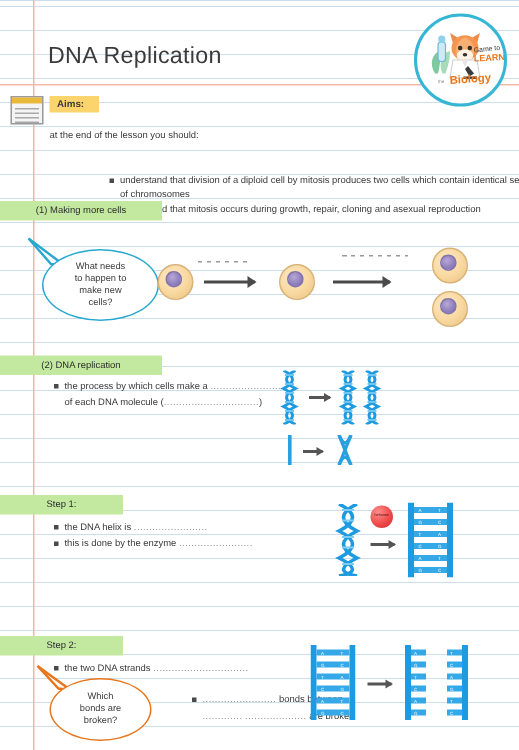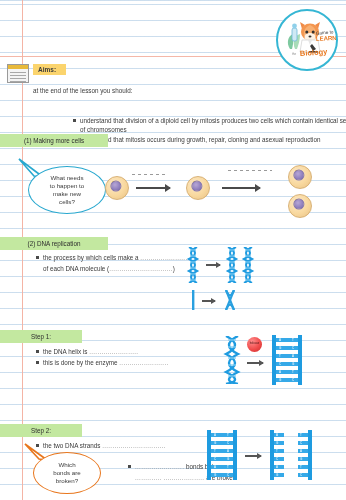--- a/index.html
+++ b/index.html
@@ -172,20 +172,21 @@
 </style>
 </head>
 <body>
 
 <div id="page">
 
   <div id="rules"></div>
   <div id="margin-v"></div>
   <div id="margin-h"></div>
 
+  <div id="title">DNA Replication</div>
 
   <div id="logo">
     <svg width="58" height="58" viewBox="0 0 58 58">
       <circle cx="29" cy="29" r="28" fill="#ffffff"></circle>
 
       <path d="M12 38 C8 32 10 25 15 23 C16 29 15 34 14 38 Z" fill="#7ec9a0"></path>
       <path d="M17 38 C14 31 17 24 22 23 C22 30 20 35 19 38 Z" fill="#a8dcb8"></path>
       <rect x="14" y="17" width="5" height="13" rx="2" fill="#cfe9f5" stroke="#6fb8d8" stroke-width="0.8"></rect>
       <circle cx="16.5" cy="15" r="2.4" fill="#8fd0ea"></circle>
 

